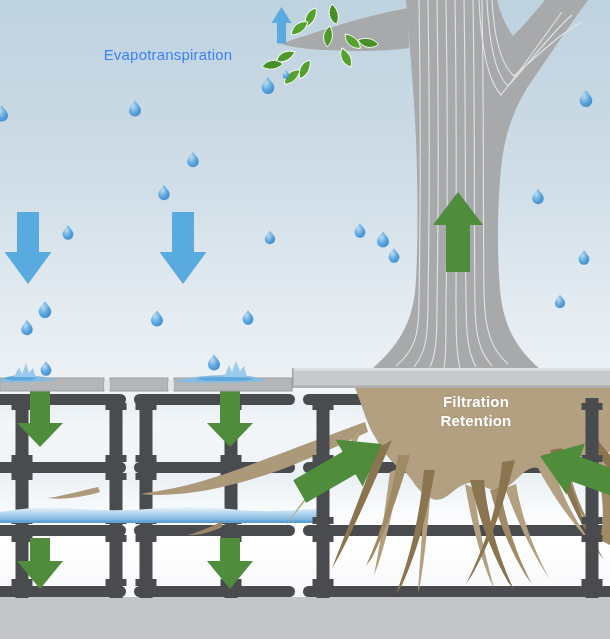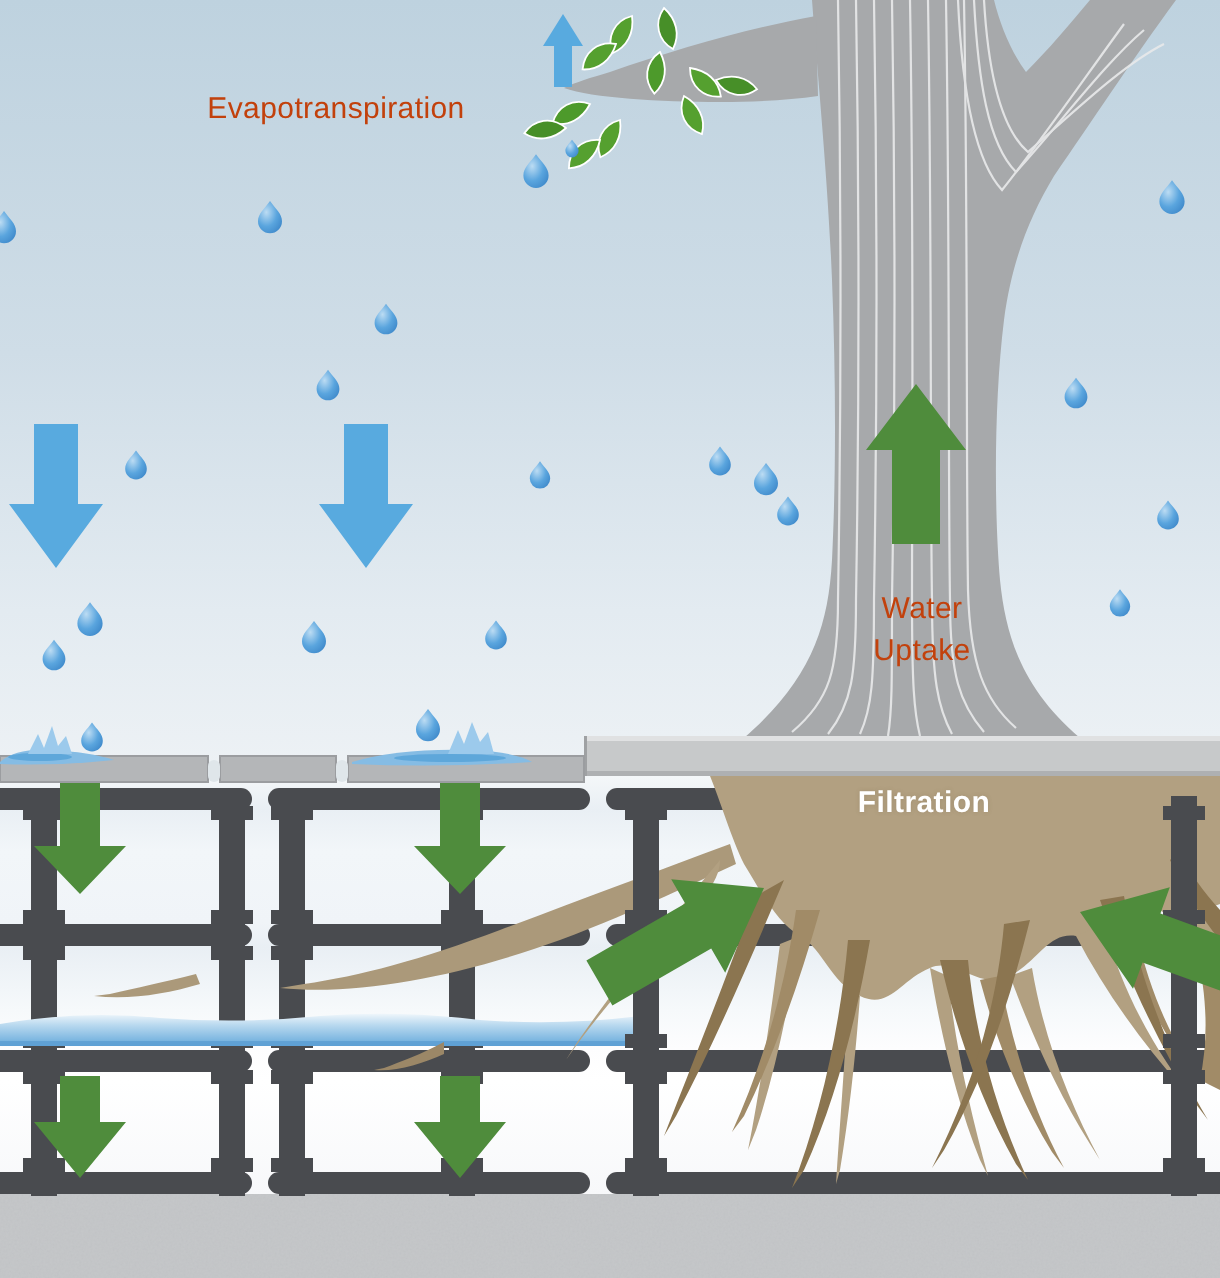--- a/index.html
+++ b/index.html
@@ -2,27 +2,27 @@
 <html><head>
 <meta charset="utf-8">
 <style>
   html,body{margin:0;padding:0;background:#ffffff;}
   #stage{
     position:relative;width:610px;height:639px;overflow:hidden;
     font-family:"Liberation Sans", sans-serif;
     -webkit-font-smoothing:antialiased;
   }
   #scene{position:absolute;left:0;top:0;}
-  .lbl{position:absolute;font-size:15px;font-weight:500;color:#c2410c;
+  .lbl{position:absolute;font-size:15px;font-weight:500;color:#3b82f6;
        text-align:center;line-height:21px;letter-spacing:.2px;white-space:nowrap;}
   .lbl-light{color:#ffffff;font-weight:600;line-height:19px;text-shadow:0 0 2px rgba(120,100,70,.25);}
   #label-evapotranspiration{left:60px;top:44px;width:216px;}
   #label-precipitation{left:218px;top:189px;width:160px;}
   #label-water-uptake{left:401px;top:294px;width:120px;}
-  #label-process{left:392px;top:392px;width:140px;}
+  #label-process{left:406px;top:392px;width:140px;}
 </style>
 </head>
 <body>
 
 <div id="stage">
 
 <svg id="scene" width="610" height="639" viewBox="0 0 610 639">
   <defs>
     <linearGradient id="skyGrad" x1="0" y1="0" x2="0" y2="1">
       <stop offset="0" stop-color="#bed2df"></stop>
@@ -291,22 +291,19 @@
     <polygon points="14,377 19,367 22,374 26,363 29,373 33,368 36,377" fill="#9ccaec"></polygon>
     <path fill="#85bce4" d="M176,381 Q200,374 235,375 Q258,376 266,381 Q220,384 176,382 Z"></path>
     <ellipse cx="225" cy="379" rx="28" ry="2" fill="#5ea7da"></ellipse>
     <polygon points="224,377 229,365 232,372 236,361 240,371 244,366 247,377" fill="#9ccaec"></polygon>
   </g>
 </svg>
 
 <div class="lbl" id="label-evapotranspiration">Evapotranspiration</div>
 
 
-<div class="lbl" id="label-water-uptake">
-  <div>Water</div>
-  <div>Uptake</div>
-</div>
 
 <div class="lbl lbl-light" id="label-process">
   <div>Filtration</div>
+  <div>Retention</div>
 </div>
 
 </div>
 
 </body></html>

